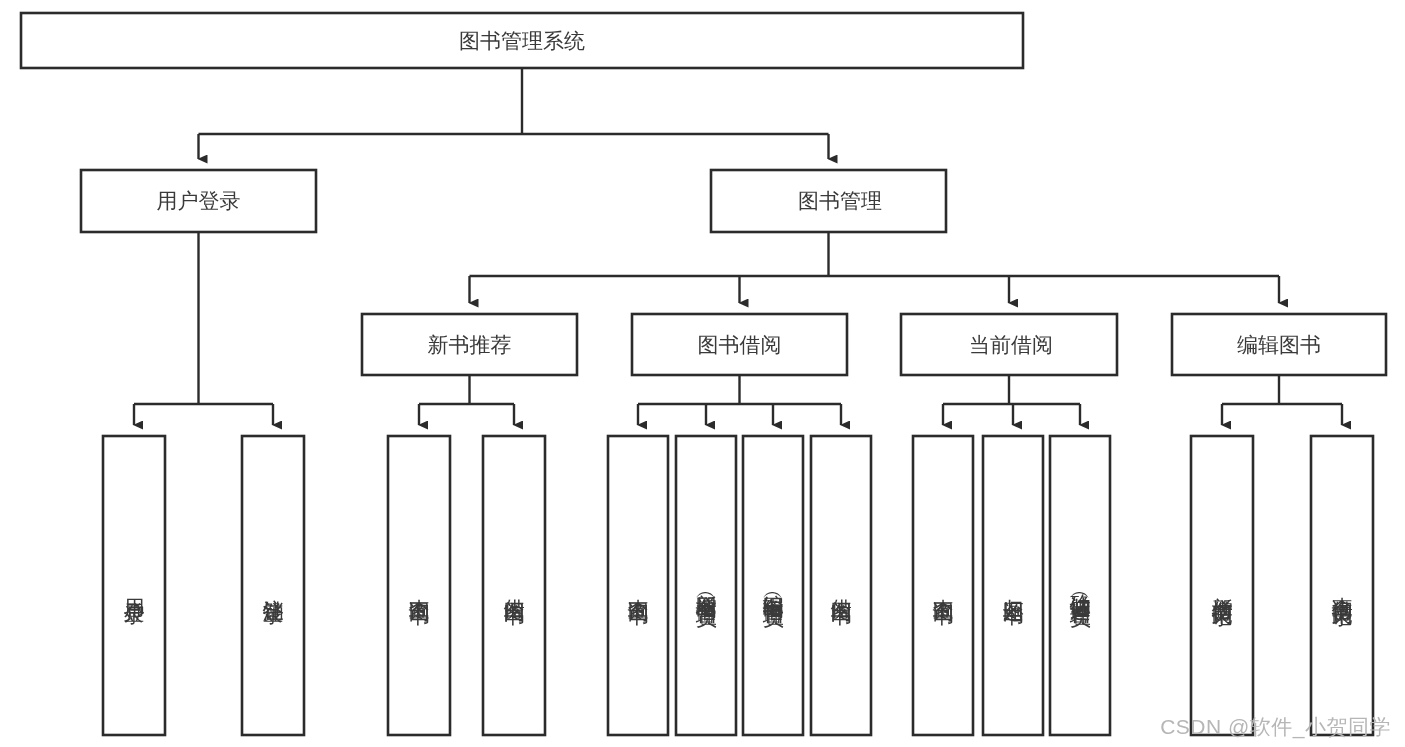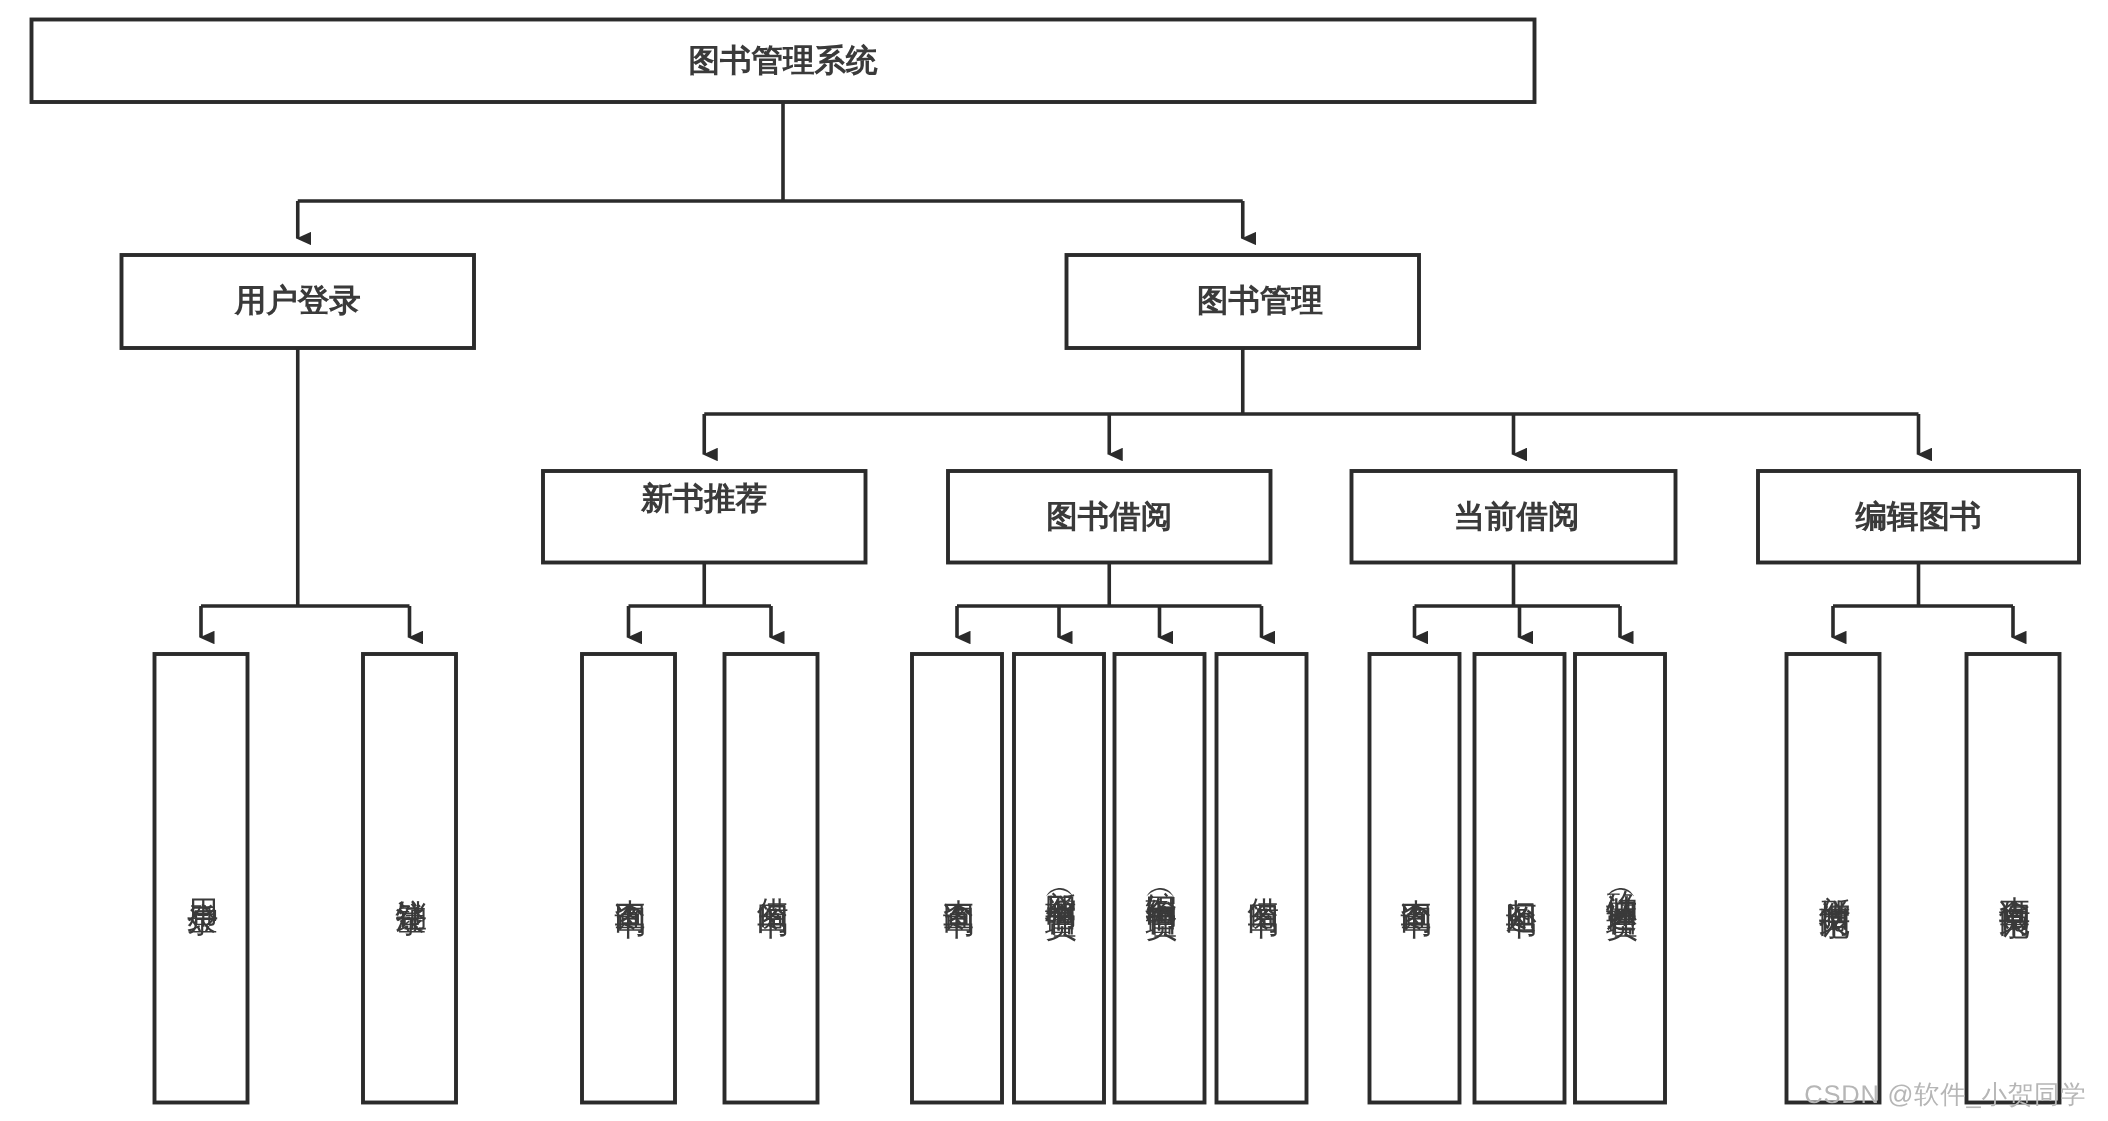--- a/index.html
+++ b/index.html
@@ -47,34 +47,33 @@
     display: flex;
     align-items: center;
     justify-content: center;
     text-align: center;
     pointer-events: none;
     white-space: nowrap;
   }
   .node-label.horiz {
     font-size: 21px;
     line-height: 1.2;
-    font-weight: bold;
   }
   .node-label.vert {
     writing-mode: vertical-rl;
     text-orientation: upright;
     font-size: 21px;
     letter-spacing: 2px;
     line-height: 1.25;
   }
   .watermark {
     position: absolute;
     right: 14px;
     bottom: 6px;
-    font-size: 17px;
+    font-size: 21px;
     color: #b6b6b6;
     font-family: "Liberation Sans", "DejaVu Sans", sans-serif;
     letter-spacing: 0.5px;
   }
 </style>
 </head>
 <body>
 
 <div id="diagram-root">
 
@@ -141,21 +140,21 @@
         <path d="M1222,404 L1342,404" class="conn"></path>
         <path d="M1222,404 L1222,425" class="conn" marker-end="url(#arrowhead)"></path>
         <path d="M1342,404 L1342,425" class="conn" marker-end="url(#arrowhead)"></path>
       </g>
   </svg>
 
   <div id="labels-layer">
       <div class="node-label horiz" style="left: 21px; top: 13px; width: 1002px; height: 55px;">图书管理系统</div>
       <div class="node-label horiz" style="left: 81px; top: 170px; width: 235px; height: 62px;">用户登录</div>
       <div class="node-label horiz" style="left: 705px; top: 170px; width: 270px; height: 62px;">图书管理</div>
-      <div class="node-label horiz" style="left: 362px; top: 302px; width: 215px; height: 61px; border-radius: 21px;">新书推荐</div>
+      <div class="node-label horiz" style="left: 362px; top: 314px; width: 215px; height: 61px; border-radius: 21px;">新书推荐</div>
       <div class="node-label horiz" style="left: 632px; top: 314px; width: 215px; height: 61px;">图书借阅</div>
       <div class="node-label horiz" style="left: 901px; top: 314px; width: 220px; height: 61px;">当前借阅</div>
       <div class="node-label horiz" style="left: 1172px; top: 314px; width: 214px; height: 61px;">编辑图书</div>
       <div class="node-label vert" style="left: 103px; top: 436px; width: 62px; height: 299px;">用户登录</div>
       <div class="node-label vert" style="left: 242px; top: 436px; width: 62px; height: 299px;">注销登录</div>
       <div class="node-label vert" style="left: 388px; top: 436px; width: 62px; height: 299px;">查询图书</div>
       <div class="node-label vert" style="left: 483px; top: 436px; width: 62px; height: 299px;">借阅图书</div>
       <div class="node-label vert" style="left: 608px; top: 436px; width: 60px; height: 299px;">查询图书</div>
       <div class="node-label vert" style="left: 676px; top: 436px; width: 60px; height: 299px;">新增图书（管理员）</div>
       <div class="node-label vert" style="left: 743px; top: 436px; width: 60px; height: 299px;">编辑图书（管理员）</div>

